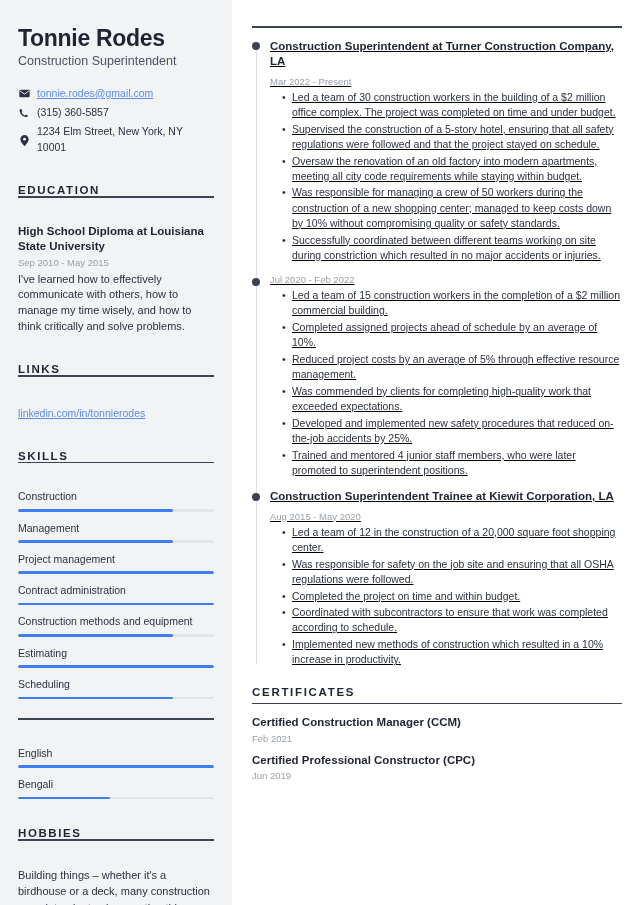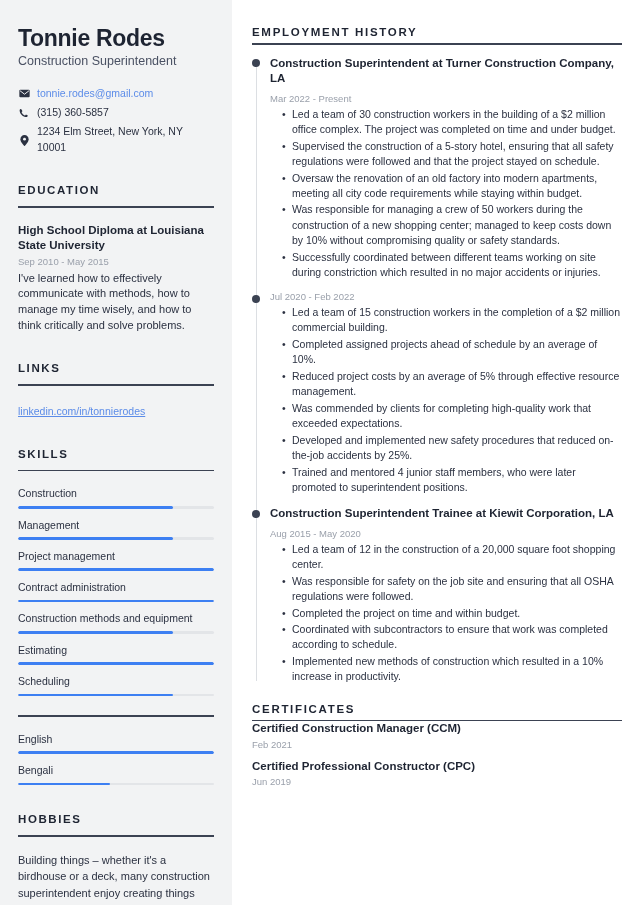--- a/index.html
+++ b/index.html
@@ -27,31 +27,31 @@
   .contact-list { margin-top: 16px; }
   .contact-row {
     display: flex; align-items: center; gap: 7px; margin-bottom: 3.5px;
     font-size: 10.5px; color: #2b3141; line-height: 1.5;
   }
   .contact-icon {
     width: 12px; min-width: 12px; display: flex;
     align-items: center; justify-content: center; color: #2b3141;
   }
   .contact-icon svg { display: block; }
-  .link-text { color: #5c8ce8; }
+  .link-text { color: #5c8ce8; text-decoration: underline; }
 
   .sec { margin-top: 19px; }
   .sec-title {
     font-size: 11.5px; font-weight: bold; color: #1e2432;
     letter-spacing: 1.6px; text-transform: uppercase;
-    padding-bottom: 10px;
+    padding-bottom: 0;
     margin-top: 28px;
   }
   .sec-rule { height: 1.6px; background: #3b4252; width: 100%; }
-  .sec-body { padding-top: 15px; }
+  .sec-body { padding-top: 9px; margin-top: 17px; }
 
   .edu-degree {
     font-size: 11.5px; font-weight: bold; color: #1e2432; line-height: 1.35;
   }
   .edu-date { font-size: 9.5px; color: #9aa0ab; margin-top: 2px; }
   .edu-desc {
     font-size: 11px; color: #2b3141; line-height: 1.45; margin-top: 4px;
   }
   .side-link {
     font-size: 10.5px; color: #5c8ce8; text-decoration: underline;
@@ -74,21 +74,21 @@
   }
 
   
   .main { flex: 1; padding: 26px 18px 0 20px; background: #ffffff; }
   .main-sec-title {
     font-size: 11.5px; font-weight: bold; color: #1e2432;
     letter-spacing: 1.7px; text-transform: uppercase; padding-bottom: 5px;
   }
   .main-sec-rule { height: 1.6px; background: #3b4252; width: 100%; }
 
-  .timeline { position: relative; padding-left: 18px; margin-top: 11px; }
+  .timeline { position: relative; padding-left: 18px; margin-top: 11px; text-decoration: underline; }
   .timeline::before {
     content: ""; position: absolute; left: 3.5px; top: 4px; bottom: 4px;
     width: 1.3px; background: #dcdfe3;
   }
   .job { position: relative; margin-bottom: 11px; }
   .job:last-child { margin-bottom: 0; }
   .job-dot {
     position: absolute; left: -18px; top: 3.5px;
     width: 8px; height: 8px; border-radius: 50%; background: #3b4252;
   }
@@ -98,21 +98,21 @@
   .job-date { font-size: 9.5px; color: #9aa0ab; margin-top: 6px; }
   .job-bullets { margin-top: 3px; padding-left: 22px; list-style: none; }
   .job-bullets li {
     position: relative; font-size: 10.5px; color: #2b3141;
     line-height: 1.45; margin-bottom: 1.5px;
   }
   .job-bullets li::before {
     content: "•"; position: absolute; left: -10px; color: #2b3141;
   }
 
-  .cert-block { }
+  .cert-block { margin-top: 11px; }
   .cert-item { margin-bottom: 9px; }
   .cert-name {
     font-size: 11.5px; font-weight: bold; color: #1e2432; line-height: 1.35;
   }
   .cert-date { font-size: 9.5px; color: #9aa0ab; margin-top: 2px; }
 </style>
 </head>
 <body>
 
 <div class="resume">
@@ -150,21 +150,21 @@
         <span>1234 Elm Street, New York, NY 10001</span>
       </div>
     </div>
 
     <section class="sec">
       <div class="sec-title">EDUCATION</div>
       <div class="sec-rule"></div>
       <div class="sec-body">
         <div class="edu-degree">High School Diploma at Louisiana State University</div>
         <div class="edu-date">Sep 2010 - May 2015</div>
-        <div class="edu-desc">I've learned how to effectively communicate with methods, how to manage my time wisely, and how to think critically and solve problems.</div>
+        <div class="edu-desc">I've learned how to effectively communicate with others, how to manage my time wisely, and how to think critically and solve problems.</div>
       </div>
     </section>
 
     <section class="sec">
       <div class="sec-title">LINKS</div>
       <div class="sec-rule"></div>
       <div class="sec-body">
         <a class="side-link" href="#">linkedin.com/in/tonnierodes</a>
       </div>
     </section>
@@ -242,21 +242,20 @@
       <div class="sec-body">
         <div class="hobby-text">Building things – whether it's a birdhouse or a deck, many construction superintendent enjoy creating things with their hands.</div>
       </div>
     </section>
 
   </aside>
 
   <main class="main">
 
     <section>
-      <div class="main-sec-title">EMPLOYMENT HISTORY</div>
       <div class="main-sec-rule"></div>
       <div class="timeline" id="jobs-body">
           <div class="job">
             <div class="job-dot"></div>
             <div class="job-heading">Construction Superintendent at Turner Construction Company, LA</div>
             <div class="job-date">Mar 2022 - Present</div>
             <ul class="job-bullets">
               <li>Led a team of 30 construction workers in the building of a $2 million office complex. The project was completed on time and under budget.</li>
               <li>Supervised the construction of a 5-story hotel, ensuring that all safety regulations were followed and that the project stayed on schedule.</li>
               <li>Oversaw the renovation of an old factory into modern apartments, meeting all city code requirements while staying within budget.</li>

